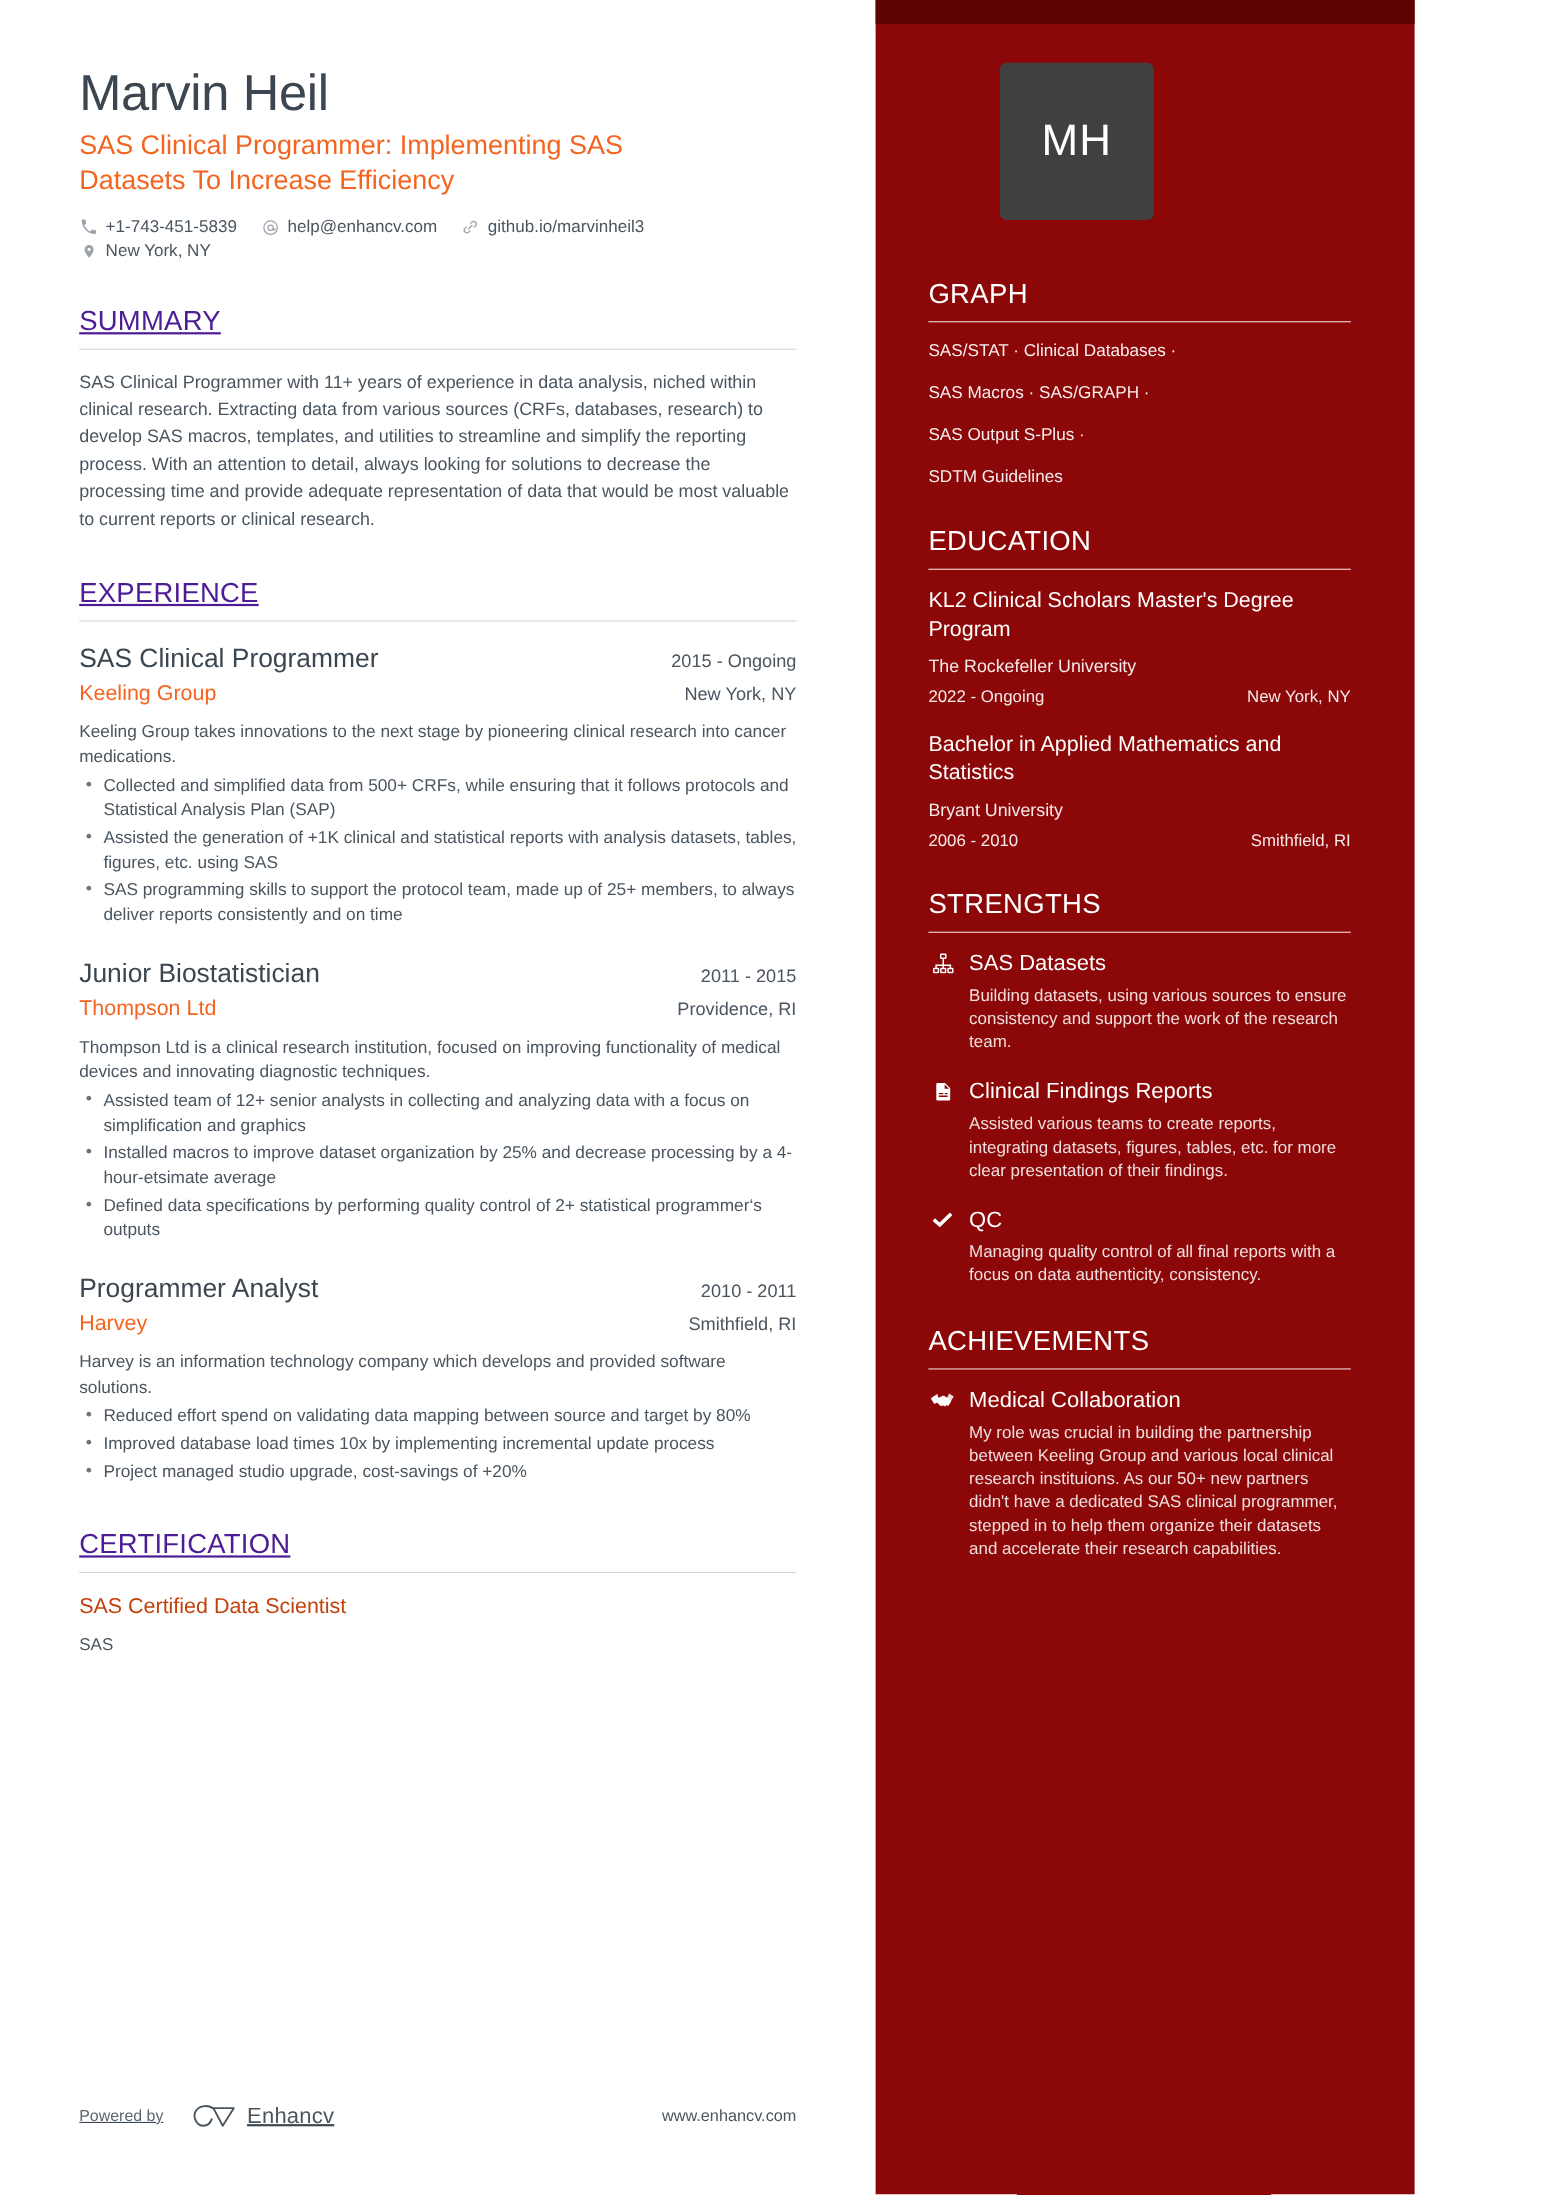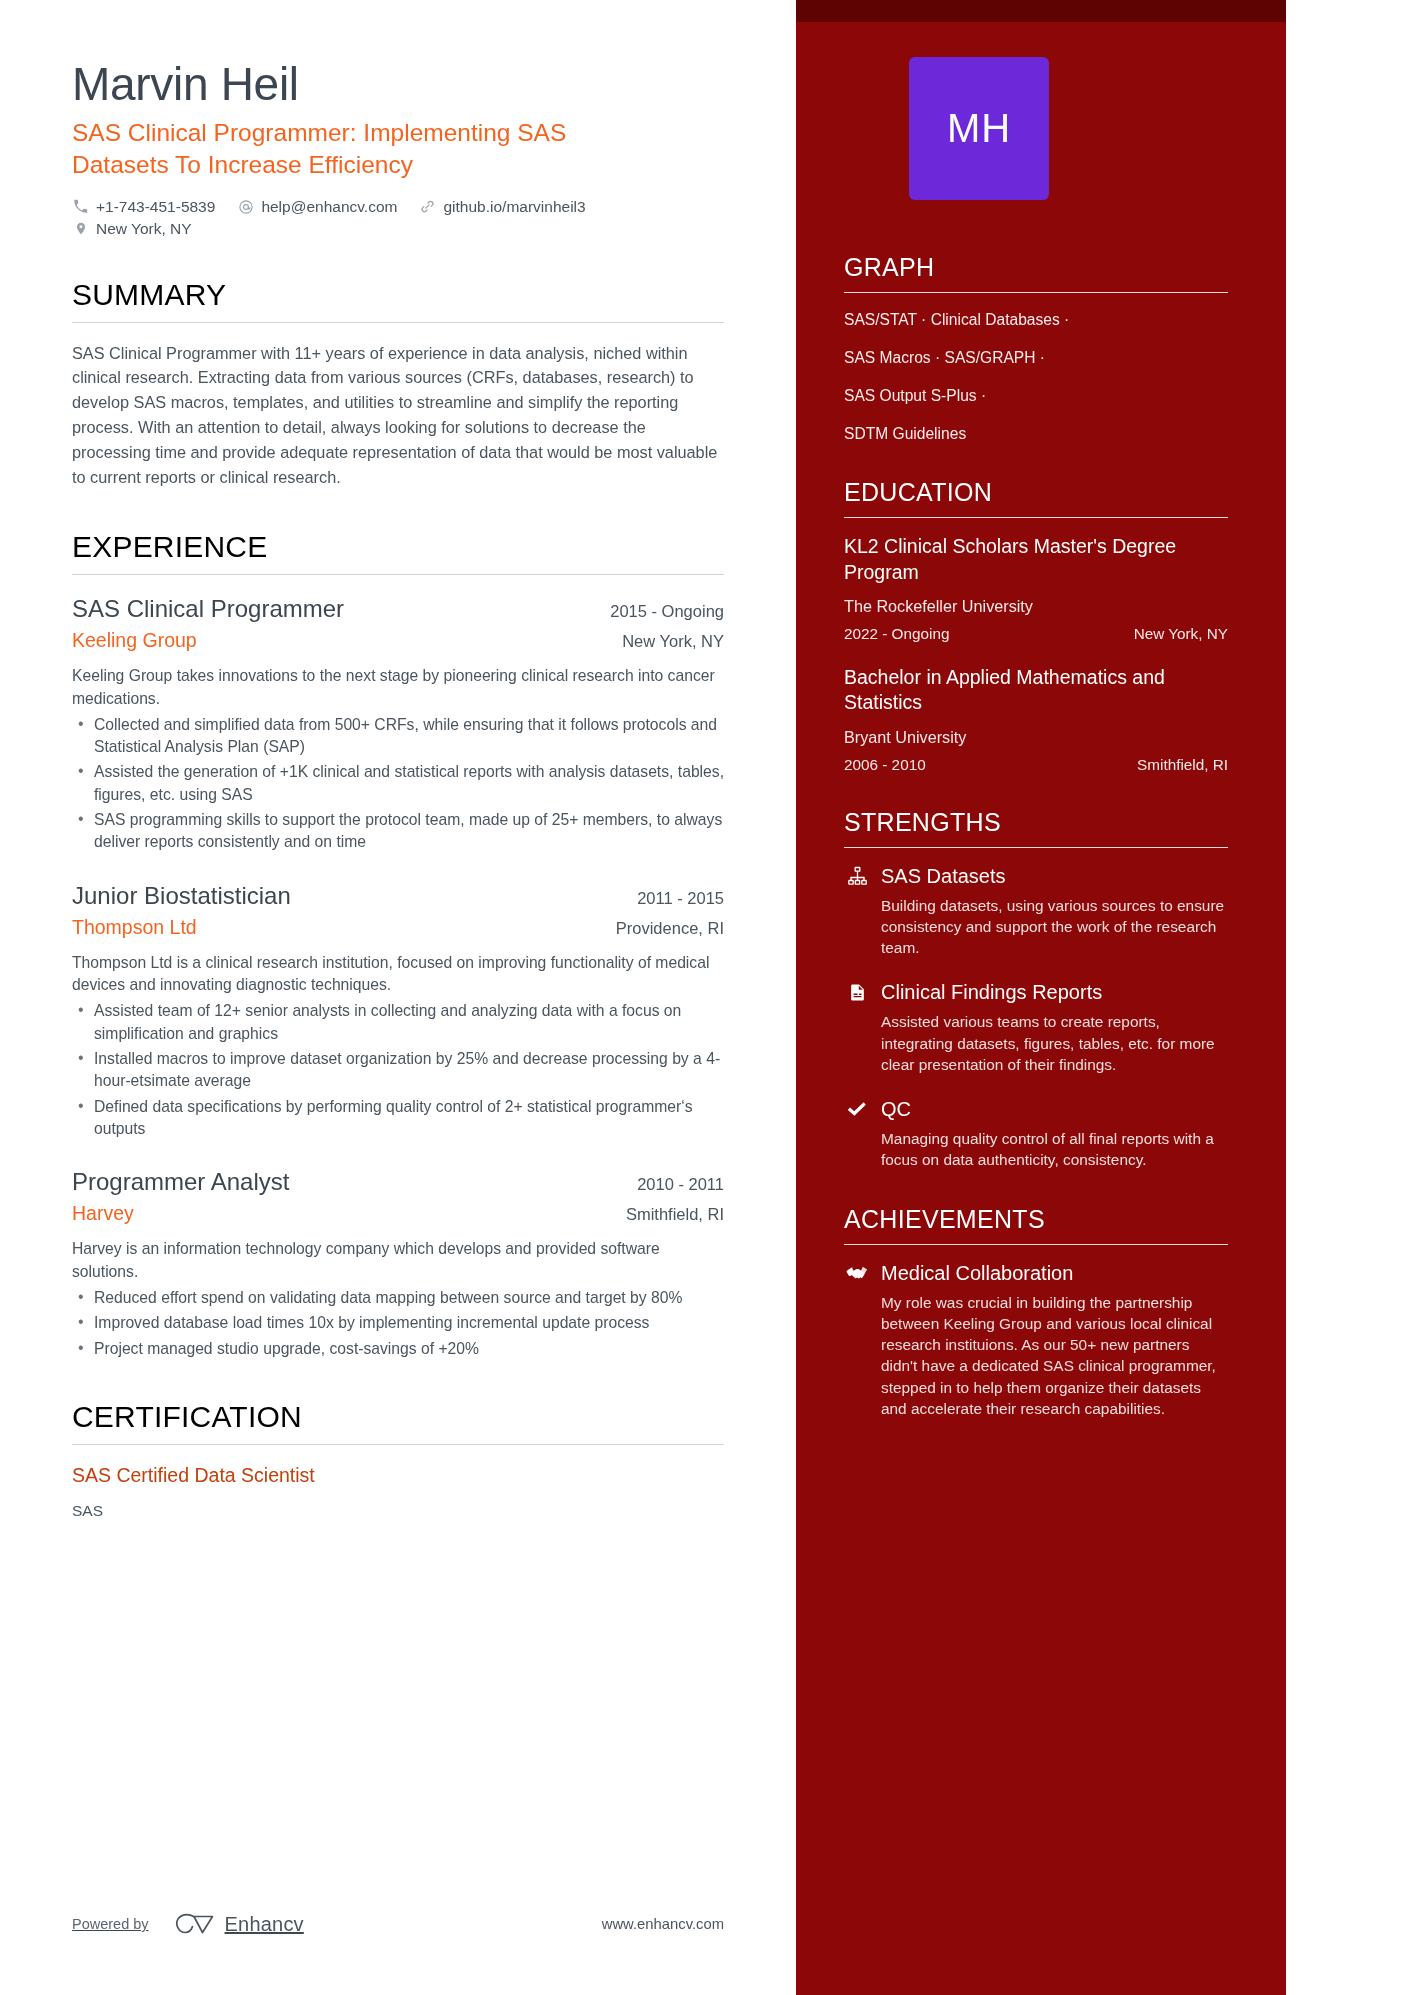--- a/index.html
+++ b/index.html
@@ -38,25 +38,26 @@
 
   .contact-rows { margin-bottom:4px; }
   .contact-line { display:flex; flex-wrap:wrap; align-items:center; gap:0px; margin-bottom:4px; }
   .contact-item { display:flex; align-items:center; font-size:15.5px; color:#4a555f; margin-right:22px; }
   .contact-item .ci { width:17px; height:17px; margin-right:7px; flex:0 0 auto; display:flex; align-items:center; justify-content:center; color:#9aa3ab; }
   .contact-item .ci svg { display:block; }
 
   
   .section { margin-top:40px; }
   .sec-title {
-    font-size:30px;
+    font-size:25px;
     font-weight:400;
-    color:#000000;
+    color:#4c1d95;
     letter-spacing:0.2px;
     padding-bottom:10px;
+    text-decoration:underline;
   }
   .sec-rule { height:1px; background:#cfd4d8; width:100%; margin-bottom:18px; }
 
   .summary-text {
     font-size:16.3px;
     line-height:1.53;
     color:#4a555f;
   }
 
   
@@ -121,21 +122,21 @@
     left:0; top:0; right:0;
     height:22px;
     background:#5f0202;
   }
   .badge {
     position:absolute;
     left:113px;
     top:57px;
     width:140px;
     height:143px;
-    background:#6d28d9;
+    background:#404040;
     border-radius:6px;
     display:flex;
     align-items:center;
     justify-content:center;
     color:#ffffff;
     font-size:40px;
     letter-spacing:1px;
   }
   .side-inner { padding-top:253px; }
   .s-title {

